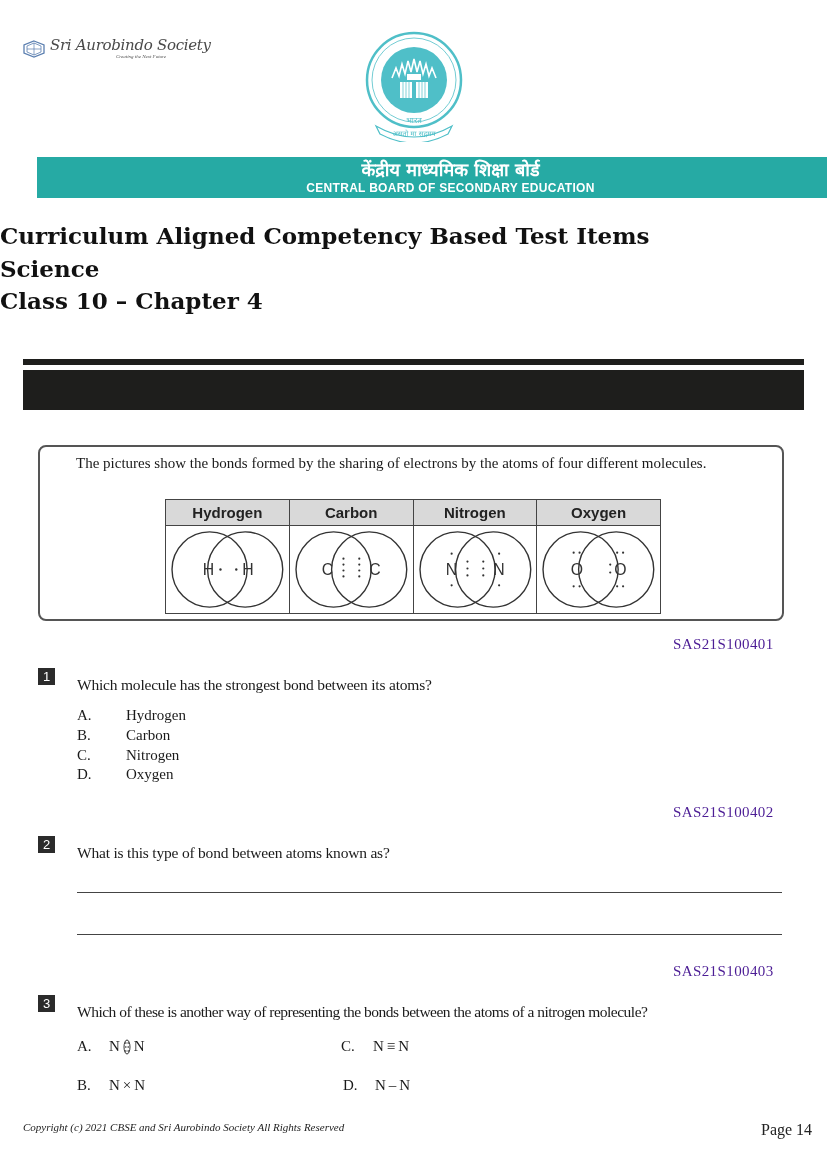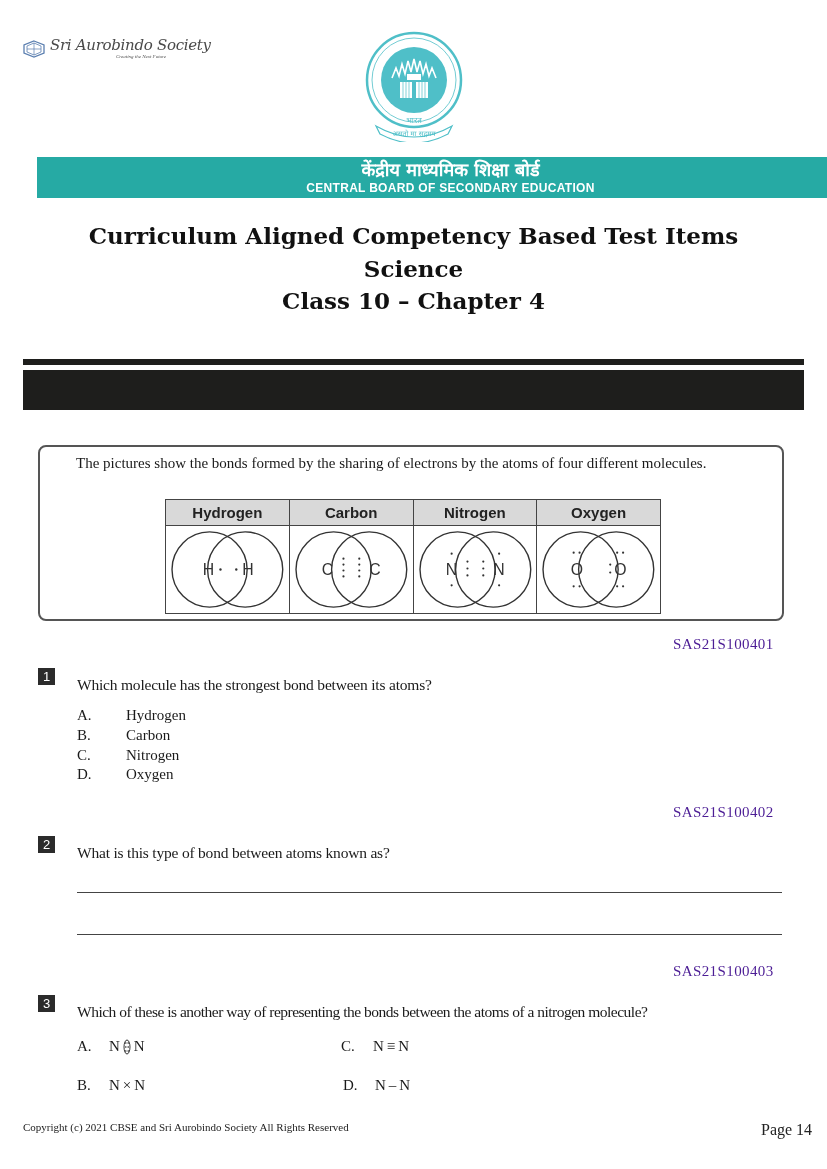--- a/index.html
+++ b/index.html
@@ -15,21 +15,21 @@
   .sas-name { font-family: "DejaVu Serif", serif; font-style: italic; font-size: 15px; color: #4a4a4a; letter-spacing: -0.3px; }
   .sas-tag { font-family: "Liberation Serif", serif; font-style: italic; font-size: 5px; color: #555; margin-left: 66px; margin-top: 1px; }
 
   .cbse-seal { left: 362px; top: 30px; width: 104px; height: 112px; }
 
   .cbse-band { left: 0; top: 157px; width: 827px; height: 41px; background: #26aaa4; text-align: center; color: #fff; margin-left: 37px; }
   .cbse-hindi { font-family: "DejaVu Sans", sans-serif; font-size: 18px; font-weight: bold; line-height: 22px; padding-top: 2px; }
   .cbse-eng { font-family: "Liberation Sans", sans-serif; font-size: 12px; font-weight: bold; letter-spacing: 0.3px; line-height: 14px; }
 
   
-  .title-block { left: 0; top: 220px; width: 827px; text-align: center; font-family: "DejaVu Serif", serif; font-weight: bold; font-size: 23px; line-height: 32.5px; color: #111; }
+  .title-block { left: 0; top: 220px; width: 827px; font-family: "DejaVu Serif", serif; font-weight: bold; font-size: 23px; line-height: 32.5px; color: #111; }
 
   .rule-thin { left: 23px; top: 359px; width: 781px; height: 6px; background: #1e1e1c; }
   .rule-thick { left: 23px; top: 370px; width: 781px; height: 40px; background: #1e1e1c; }
 
   
   .stimulus { left: 38px; top: 445px; width: 746px; height: 176px; border: 2px solid #555; border-radius: 8px; }
   .stim-text { left: 36px; top: 7px; width: 690px; font-size: 15px; line-height: 19px; color: #1a1a1a; }
 
   .mol-table { left: 125px; top: 52px; width: 496px; height: 115px; border: 1.5px solid #444; display: flex; }
   .mol-col { flex: 1; border-right: 1.5px solid #444; display: flex; flex-direction: column; }
@@ -48,21 +48,21 @@
   .opt-list { left: 77px; top: 706px; font-size: 15px; line-height: 19.8px; }
   .opt-row { display: flex; }
   .opt-letter { width: 49px; }
 
   .answer-line { left: 77px; width: 705px; height: 0; border-top: 1px solid #444; }
 
   .q3-opt { font-size: 15px; display: flex; }
   .q3-letter { width: 32px; }
   .q3-formula { display: flex; align-items: center; gap: 3px; }
 
-  .footer-left { left: 23px; top: 1121px; font-size: 11px; color: #222; }
+  .footer-left { left: 23px; top: 1121px; font-style: italic; font-size: 11px; color: #222; }
   .footer-right { left: 761px; top: 1121px; font-size: 16px; color: #222; }
 </style>
 </head>
 <body>
 
 <div class="abs sas-logo">
   <svg class="sas-emblem" viewBox="0 0 24 18">
     <polygon points="12,1 22,5 22,13 12,17 2,13 2,5" fill="none" stroke="#5b7fb0" stroke-width="1.3"></polygon>
     <polygon points="12,3 19,6 19,12 12,15 5,12 5,6" fill="none" stroke="#5b7fb0" stroke-width="0.8"></polygon>
     <line x1="5" y1="9" x2="19" y2="9" stroke="#5b7fb0" stroke-width="0.7"></line>

